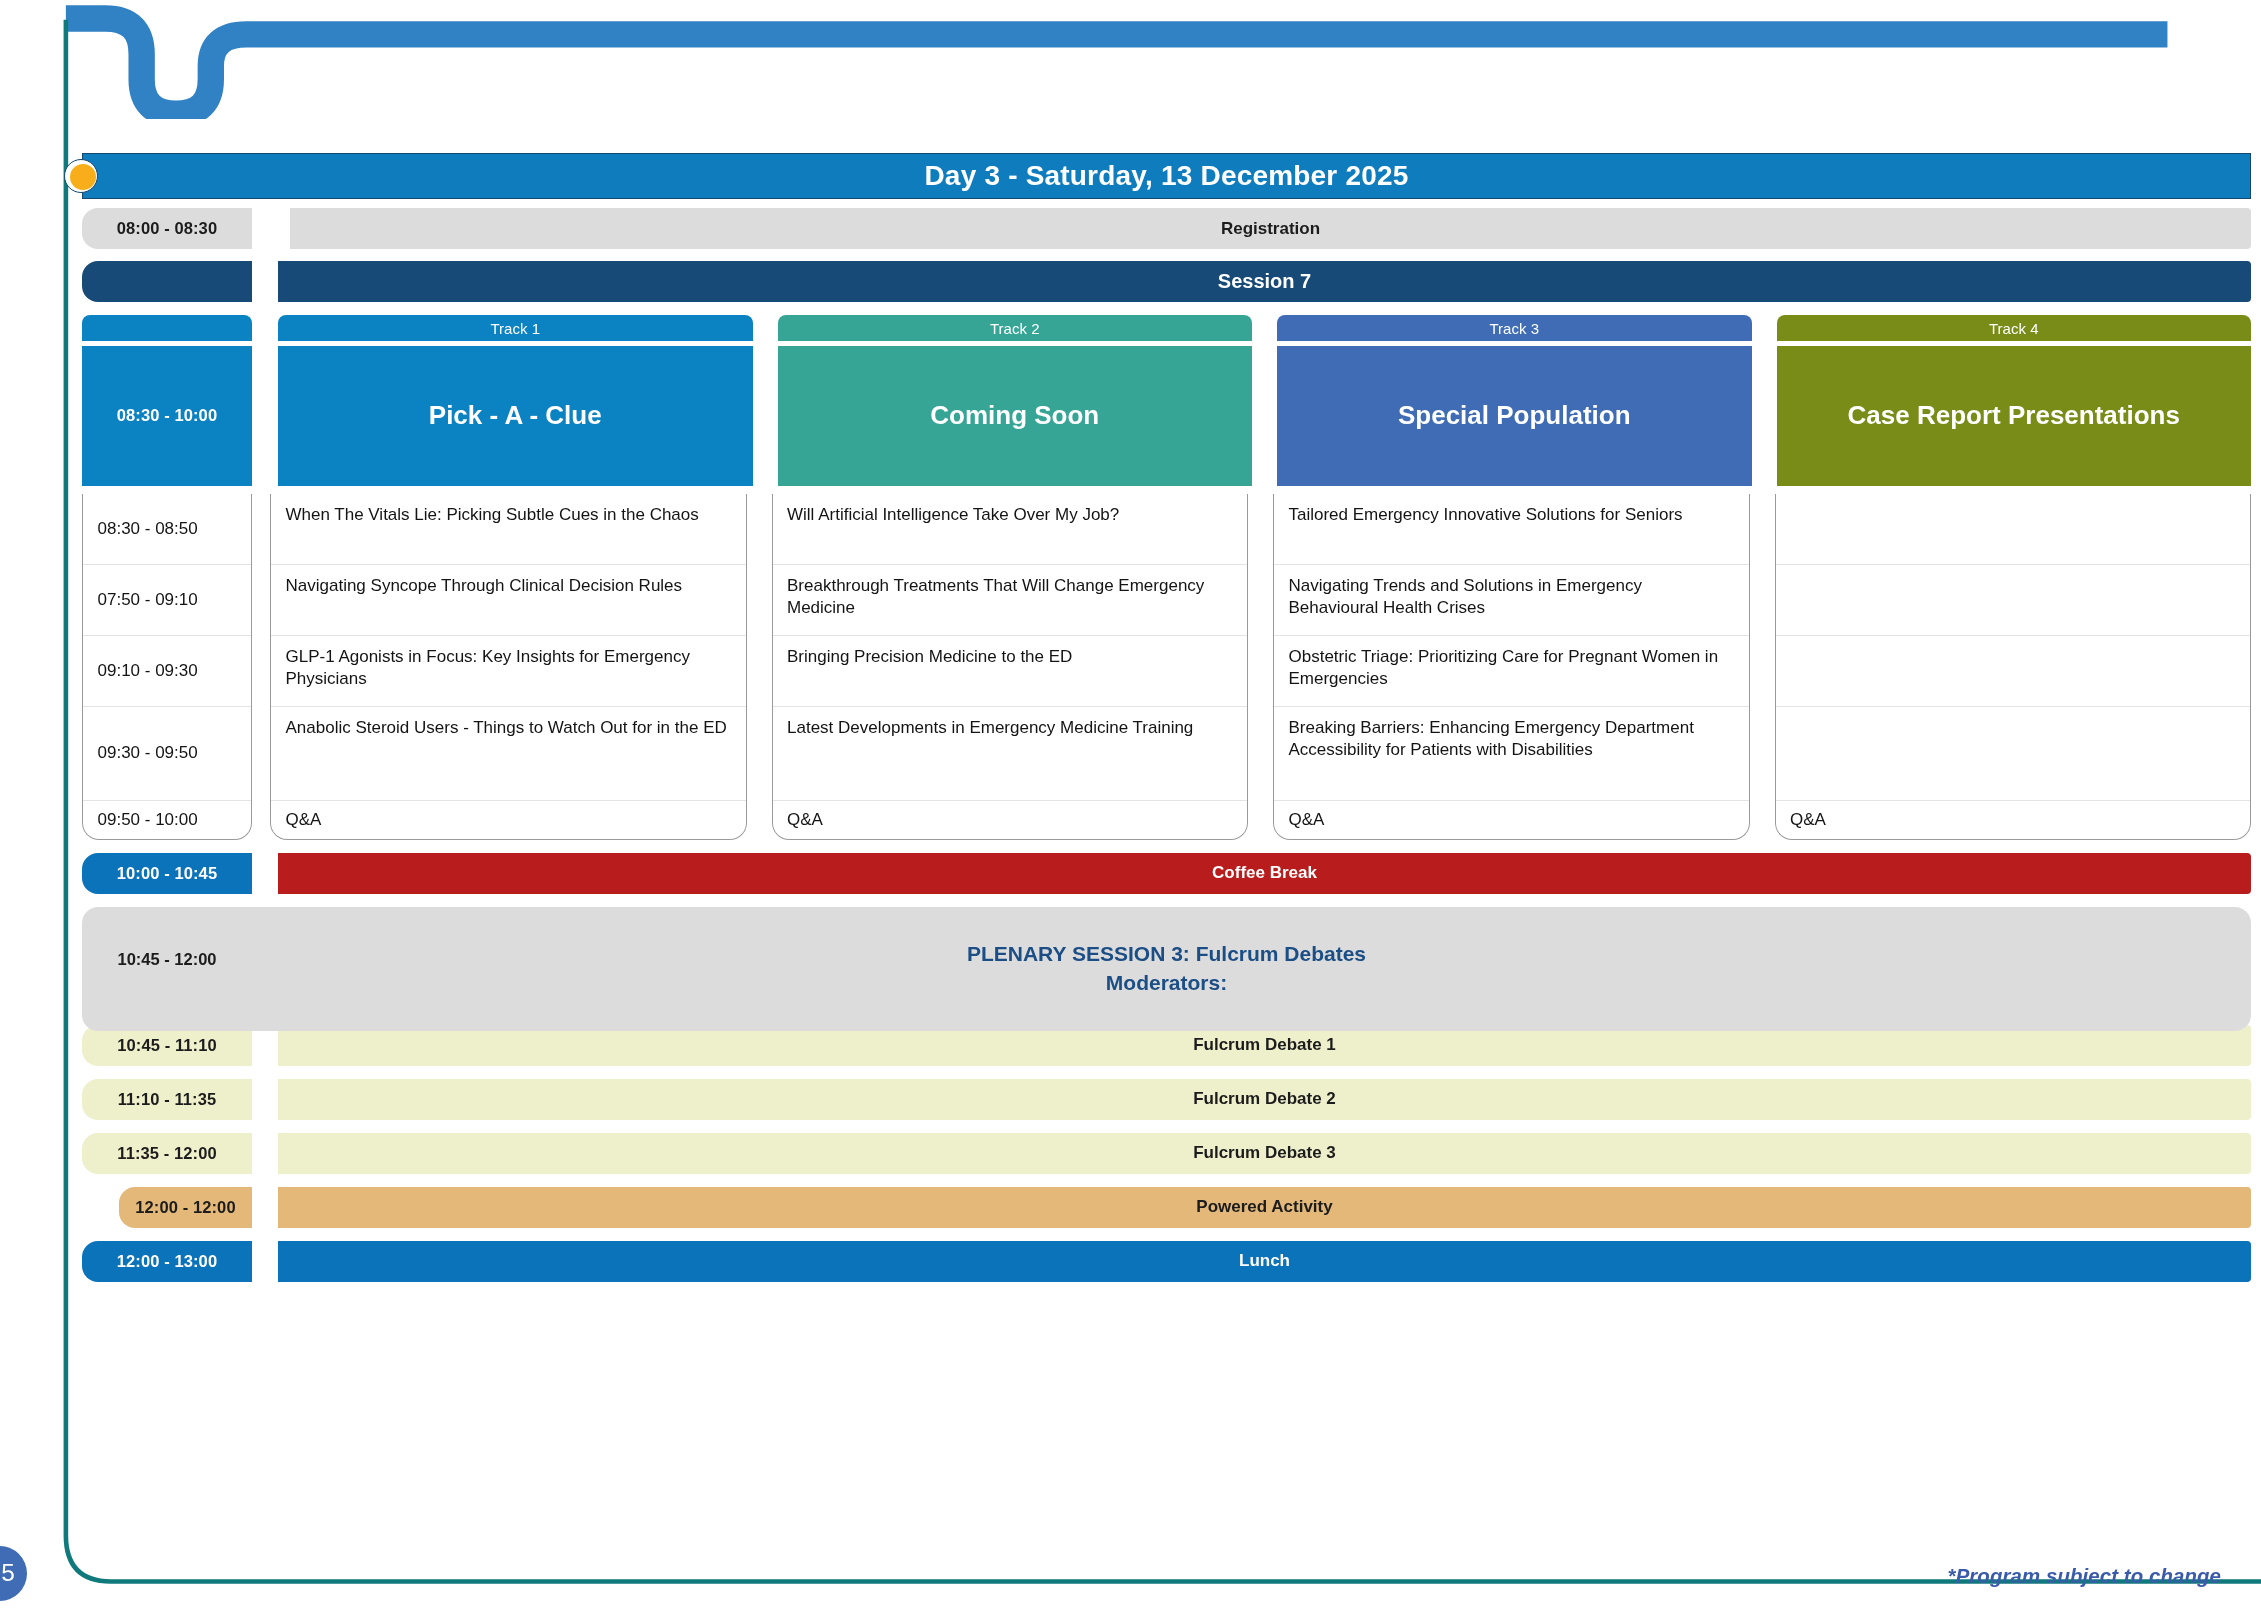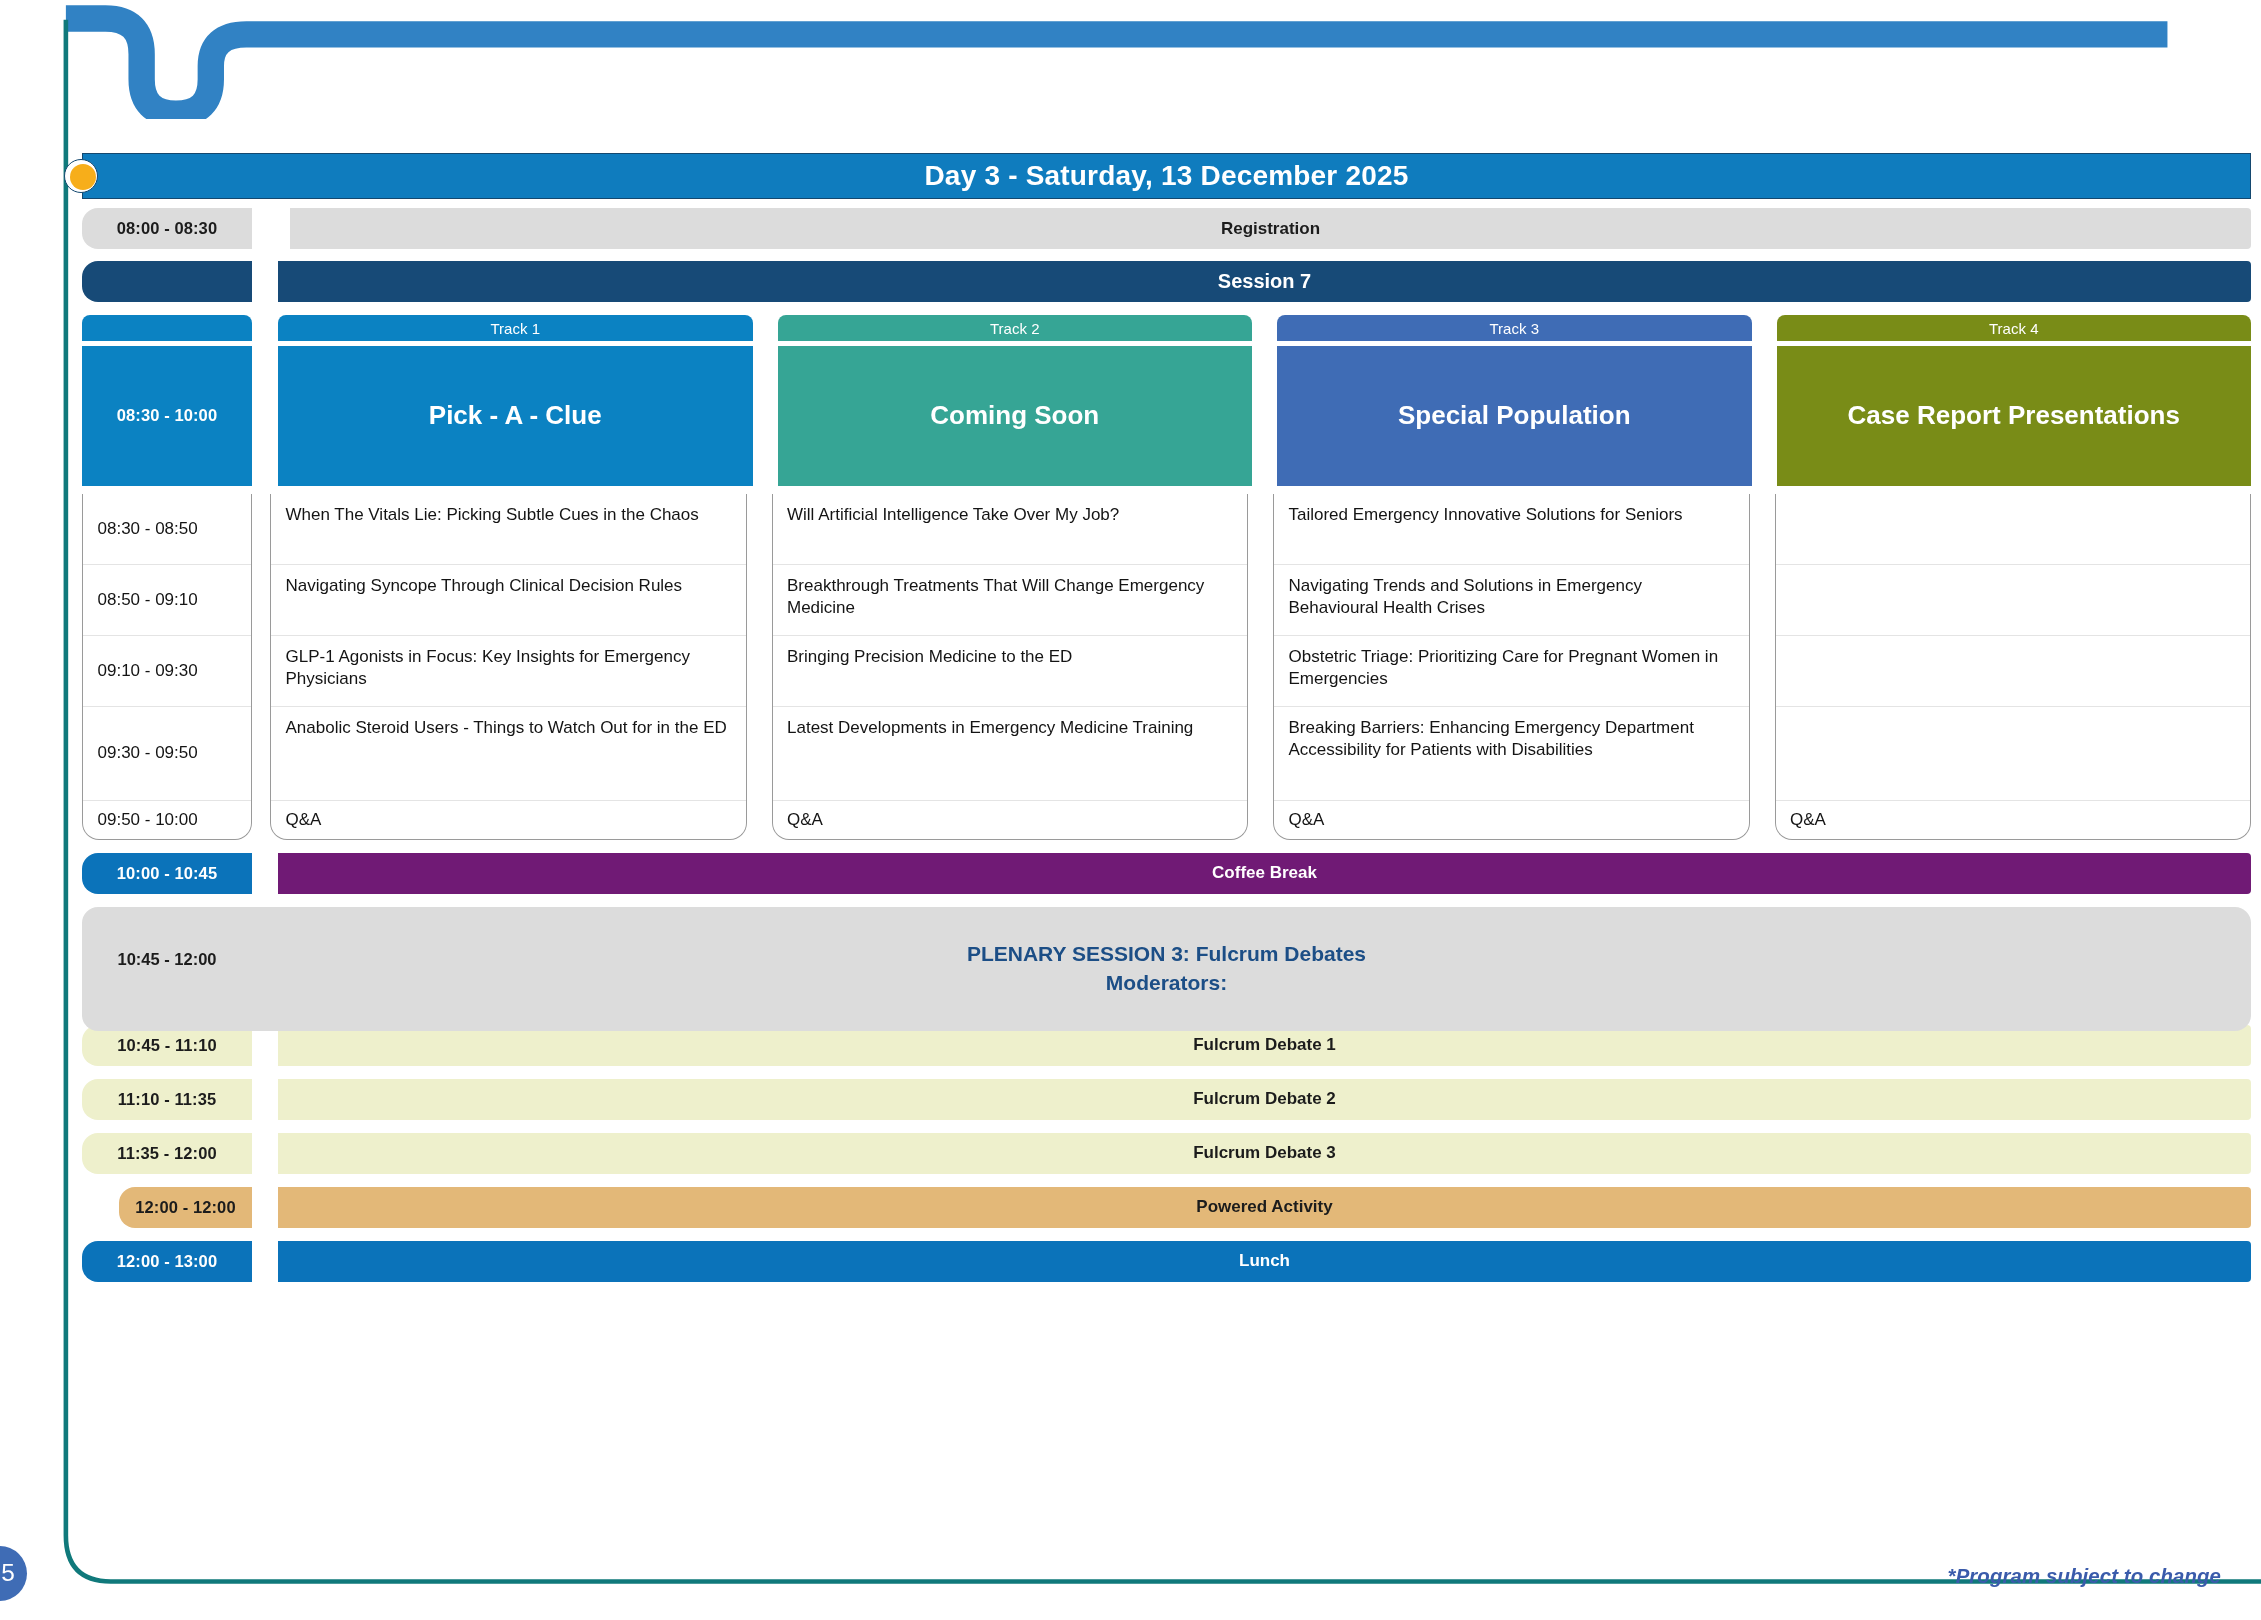--- a/index.html
+++ b/index.html
@@ -126,21 +126,21 @@
   .slot.h1 { height:71px; }
   .slot.h2 { height:71px; }
   .slot.h3 { height:71px; }
   .slot.h4 { height:94px; }
   .slot.h5 { height:38px; align-items:center; }
 
   .card-col .slot { justify-content:flex-start; align-items:center; }
   .card-col .slot.h4 { align-items:center; }
   .coffee-row  { height:41px; margin-top:13px; }
   .coffee-row .timepill { background:#0b73ba; color:#fff; }
-  .coffee-row .bar { background:#701a75; color:#fff; border-radius:0 4px 4px 0; }
+  .coffee-row .bar { background:#b91c1c; color:#fff; border-radius:0 4px 4px 0; }
 
   .plenary-row { height:105px; margin-top:13px; position:relative; }
   .plenary-box {
     width:100%; height:124px; background:#dcdcdc; border-radius:16px;
     display:flex; align-items:center; position:relative;
   }
   .plenary-time {
     position:absolute; left:0; top:0; width:170px; height:105px;
     display:flex; align-items:center; justify-content:center;
     font-size:16.5px; font-weight:bold; color:#1c1c1c;
@@ -246,21 +246,21 @@
         <div class="track">
           <div class="tbox" style="background:#798c17">Case Report Presentations</div>
         </div>
       </div>
     </div>
 
     <div class="cards-row">
 
       <div class="tcol card-col card">
         <div class="slot h1">08:30 - 08:50</div>
-        <div class="slot h2">08:50 - 09:10</div>
+        <div class="slot h2">07:50 - 09:10</div>
         <div class="slot h3">09:10 - 09:30</div>
         <div class="slot h4">09:30 - 09:50</div>
         <div class="slot h5">09:50 - 10:00</div>
       </div>
 
       <div class="tracks">
 
         <div class="track card">
           <div class="slot h1">When The Vitals Lie: Picking Subtle Cues in the Chaos</div>
           <div class="slot h2">Navigating Syncope Through Clinical Decision Rules</div>

